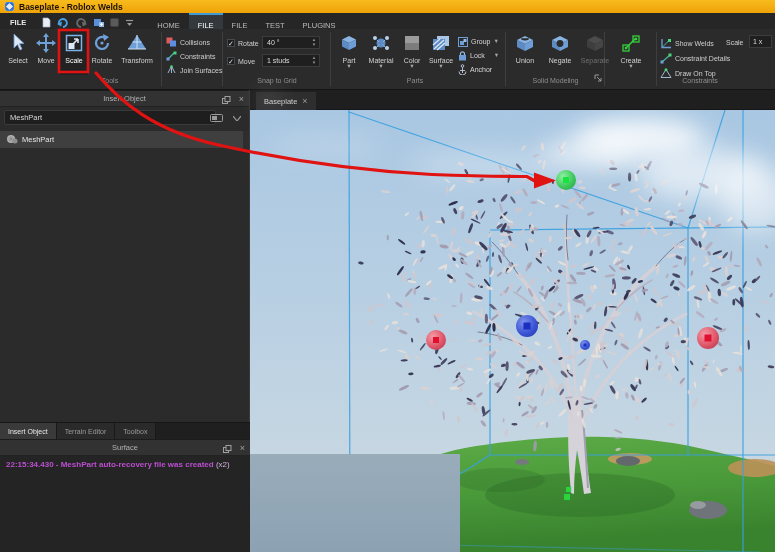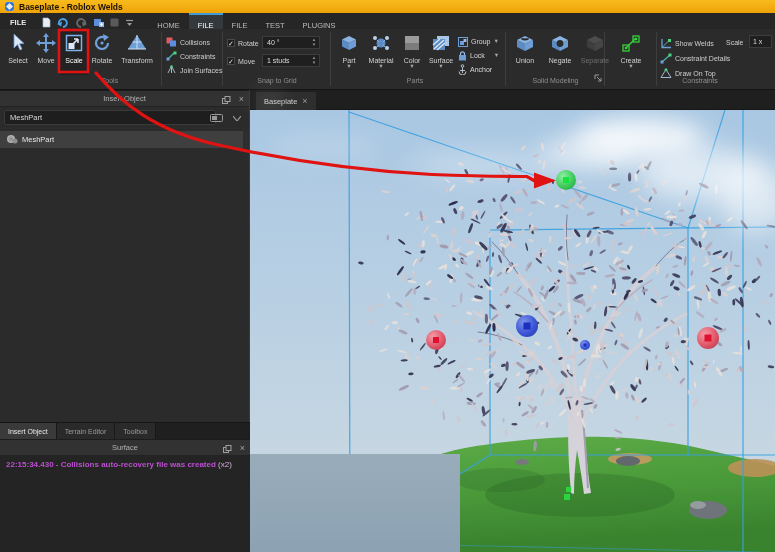--- a/index.html
+++ b/index.html
@@ -417,21 +417,21 @@
   <div id="output-area">
     <div class="pane-hd">
       <div class="t">Surface</div>
       <svg class="pane-ic" style="right:18px;top:5px" width="9" height="8">
           <rect x="0.5" y="2.5" width="5" height="5" fill="none" stroke="#a0a0a0"></rect>
           <rect x="3" y="0.5" width="5" height="5" fill="#323232" stroke="#a0a0a0"></rect>
         </svg>
       <div class="pane-ic" style="right:5px">×</div>
     </div>
     <div class="outline">
-      <span class="msg">22:15:34.430 - Collisions auto-recovery file was created</span>
+      <span class="msg">22:15:34.430 - MeshPart auto-recovery file was created</span>
       <span class="cnt">(x2)</span>
     </div>
   </div>
 </div>
 
 <div id="viewport">
   <div id="vp-tabbar">
     <div class="vtab">
       <span class="cloud">☁</span>
       <span class="t">Baseplate</span>

